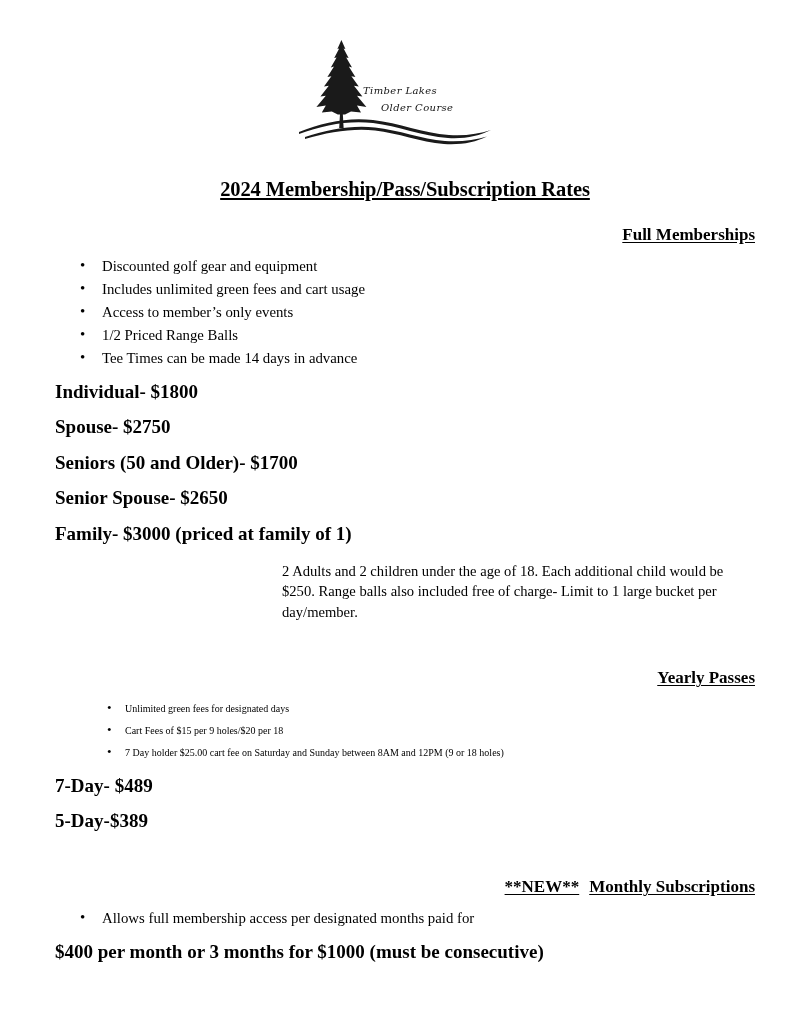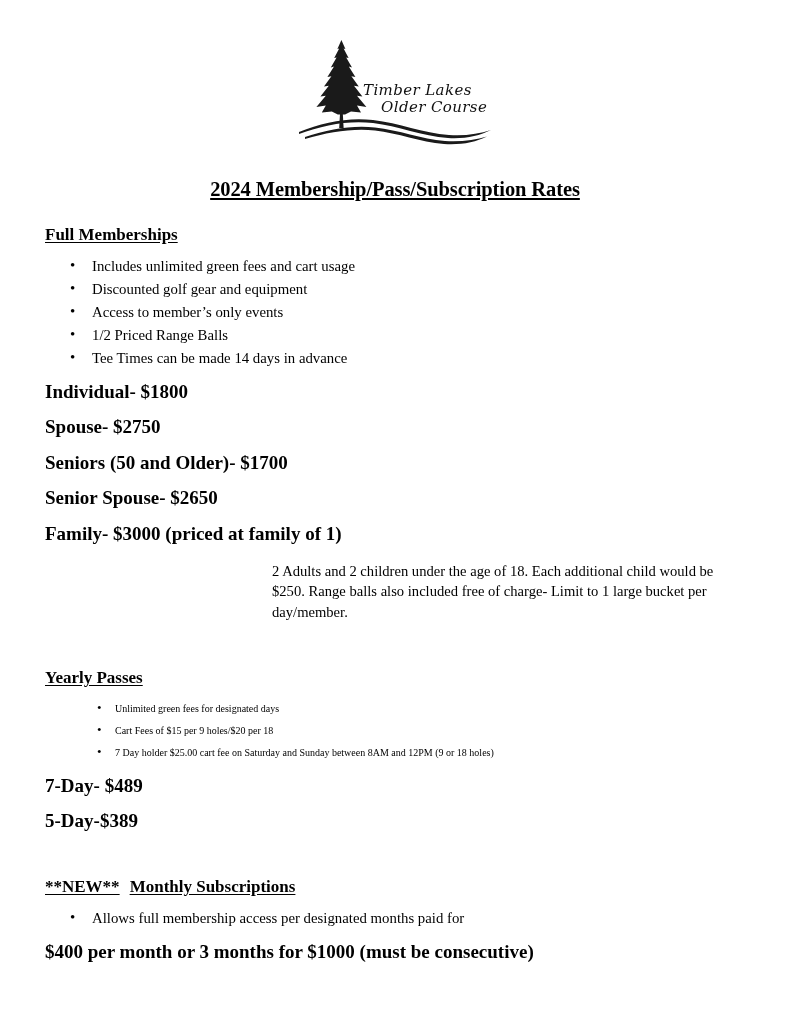--- a/index.html
+++ b/index.html
@@ -32,54 +32,55 @@
     height: 115px;
     margin: 0 auto;
   }
   .logo-svg { display: block; }
   .logo-script {
     position: absolute;
     left: 68px;
     top: 46px;
     font-family: "DejaVu Serif", "Liberation Serif", serif;
     font-style: italic;
-    font-size: 15px;
+    font-size: 10px;
     line-height: 17px;
     color: #111111;
     letter-spacing: 0.4px;
     white-space: nowrap;
   }
   .logo-script .line2 {
     display: block;
     padding-left: 18px;
   }
 
   
   .doc {
     position: absolute;
-    left: 45px;
+    left: 55px;
     top: 178px;
     width: 700px;
   }
   .doc-title {
     text-align: center;
     font-size: 20.5px;
     font-weight: bold;
     text-decoration: underline;
     text-underline-offset: 2px;
     margin: 0 0 24px 0;
     letter-spacing: -0.1px;
   }
   .section-head {
     font-size: 17px;
     font-weight: bold;
     text-decoration: underline;
     text-underline-offset: 2px;
     margin: 0 0 11px 0;
     display: block;
+    text-align: right;
   }
   .section-head.spaced-top-lg { margin-top: 46px; }
   .section-head .new-tag { margin-right: 10px; }
 
   ul.bullets {
     list-style: none;
     margin: 0 0 13px 0;
     padding: 0;
   }
   ul.bullets li {
@@ -158,22 +159,22 @@
   </div>
 
   <div class="doc">
 
     <h1 class="doc-title">2024 Membership/Pass/Subscription Rates</h1>
 
     <div>
       <span class="section-head">Full Memberships</span>
 
       <ul class="bullets">
+        <li>Discounted golf gear and equipment</li>
         <li>Includes unlimited green fees and cart usage</li>
-        <li>Discounted golf gear and equipment</li>
         <li>Access to member’s only events</li>
         <li>1/2 Priced Range Balls</li>
         <li>Tee Times can be made 14 days in advance</li>
       </ul>
 
       <p class="price-line">Individual- $1800</p>
       <p class="price-line">Spouse- $2750</p>
       <p class="price-line">Seniors (50 and Older)- $1700</p>
       <p class="price-line">Senior Spouse- $2650</p>
       <p class="price-line tight">Family- $3000 (priced at family of 1)</p>

